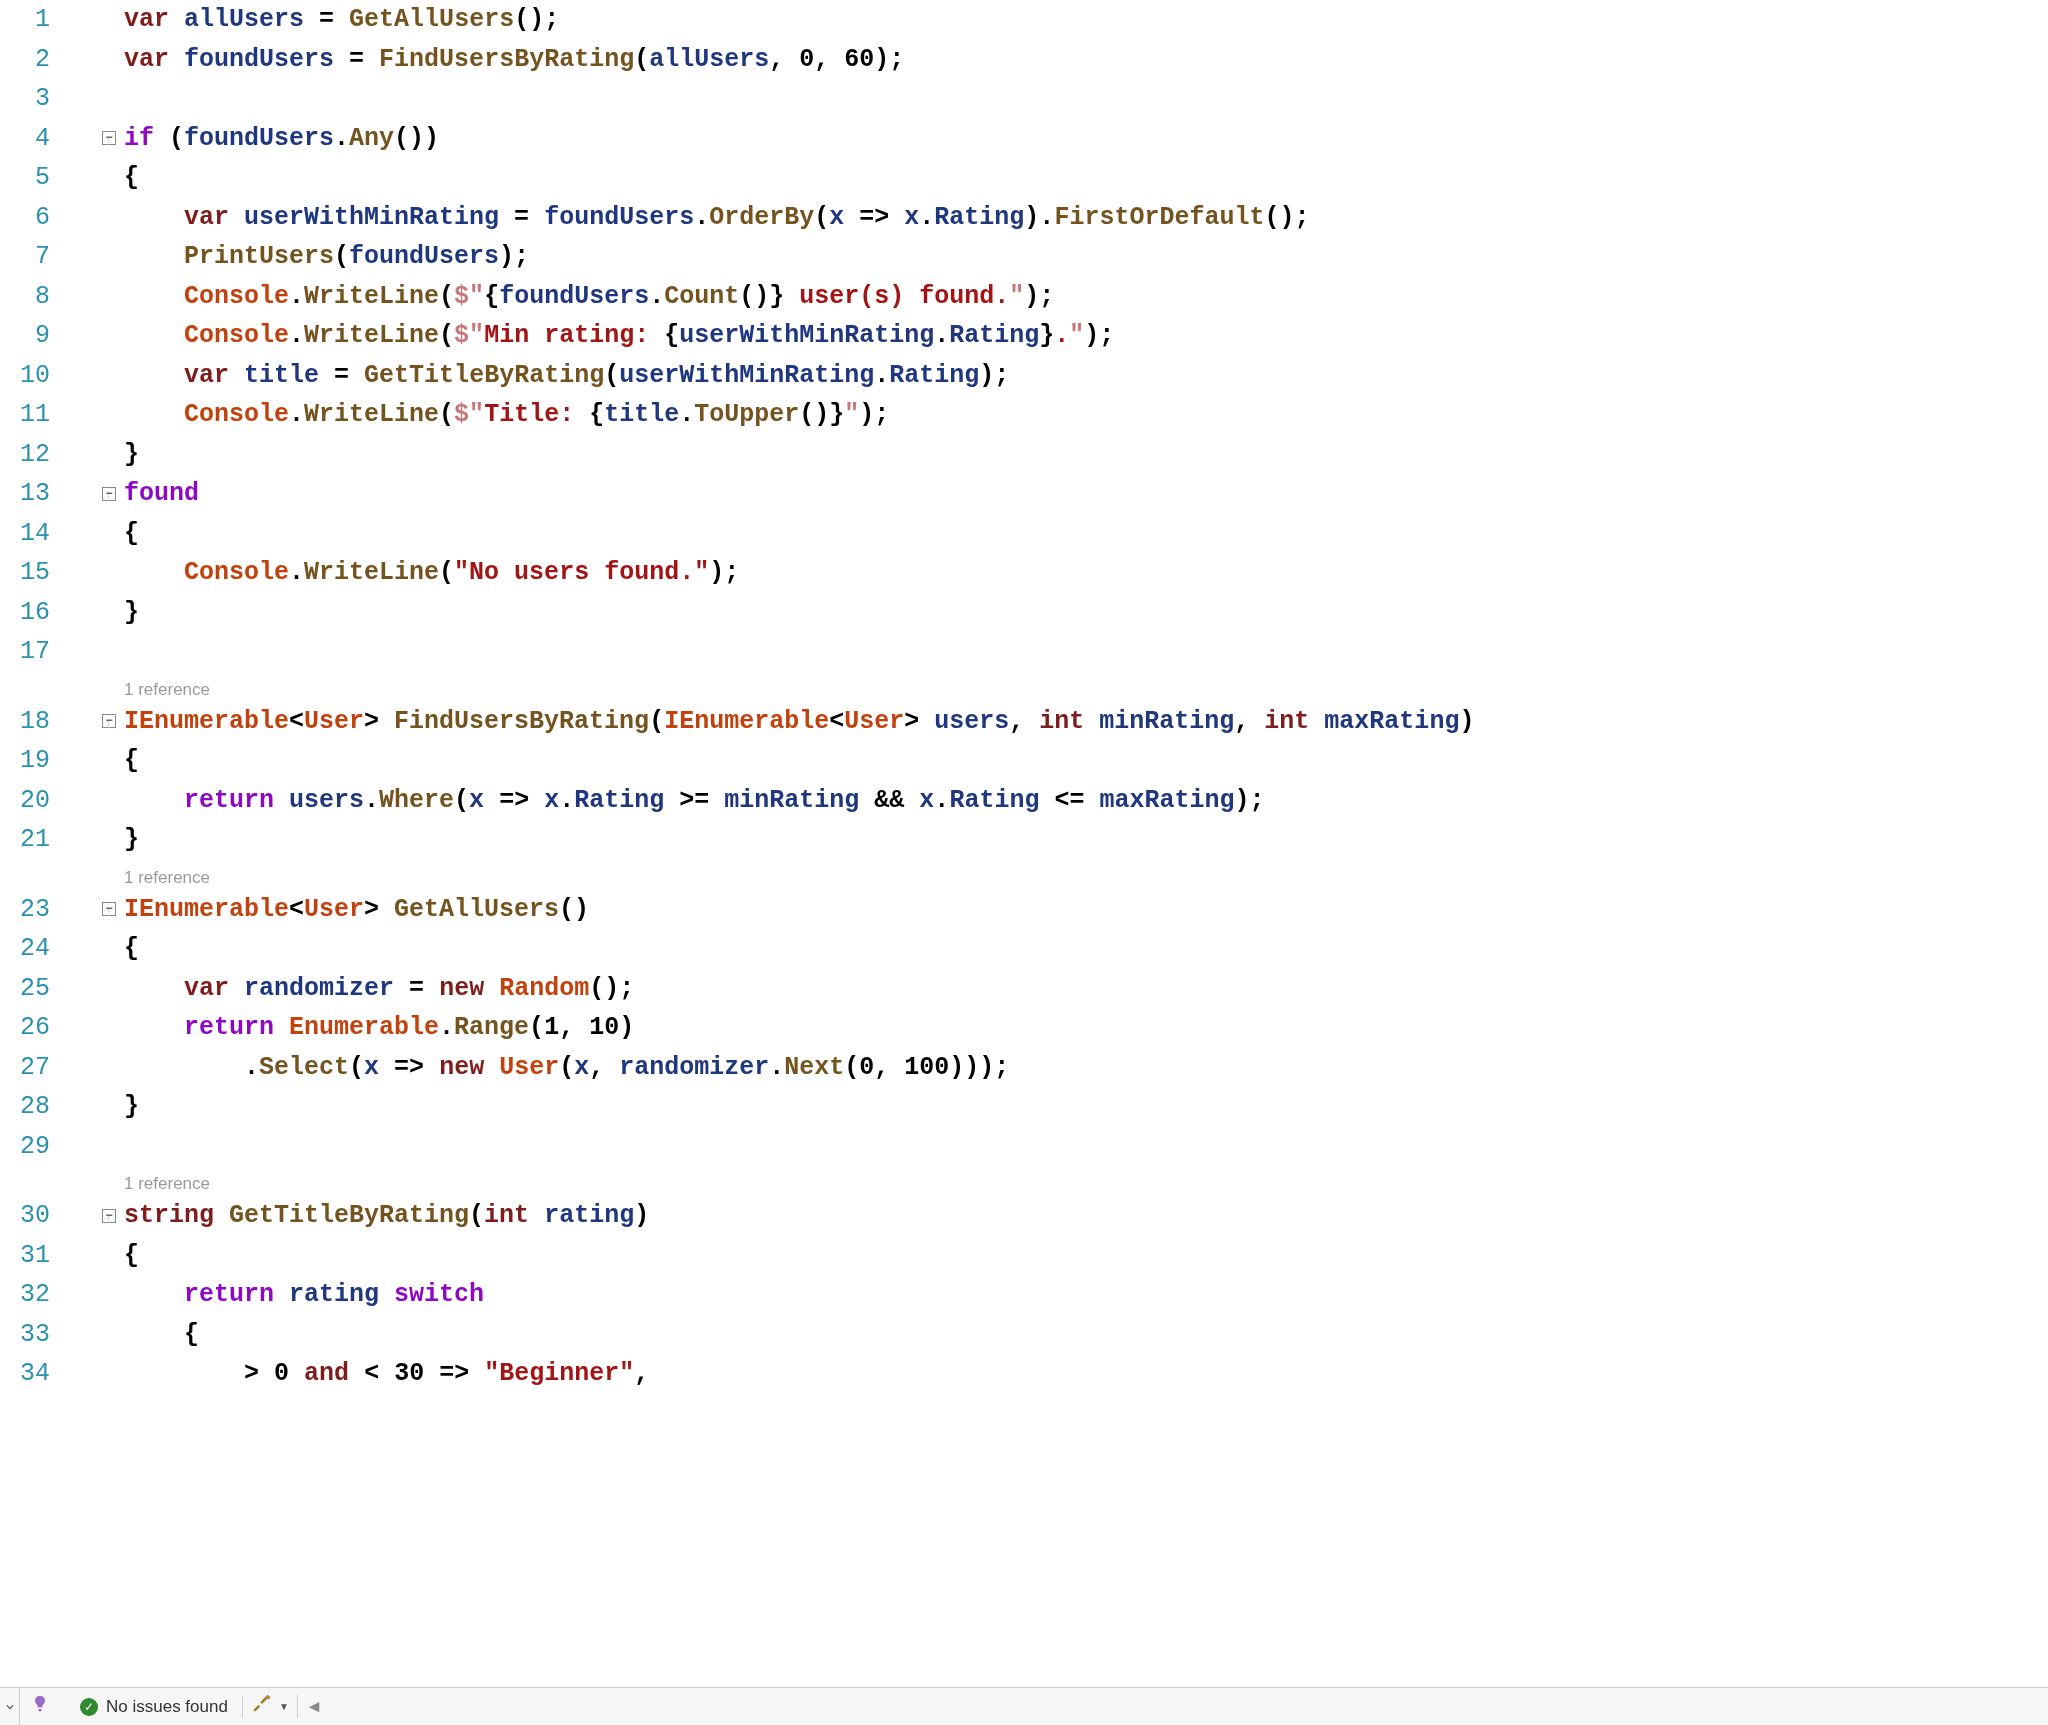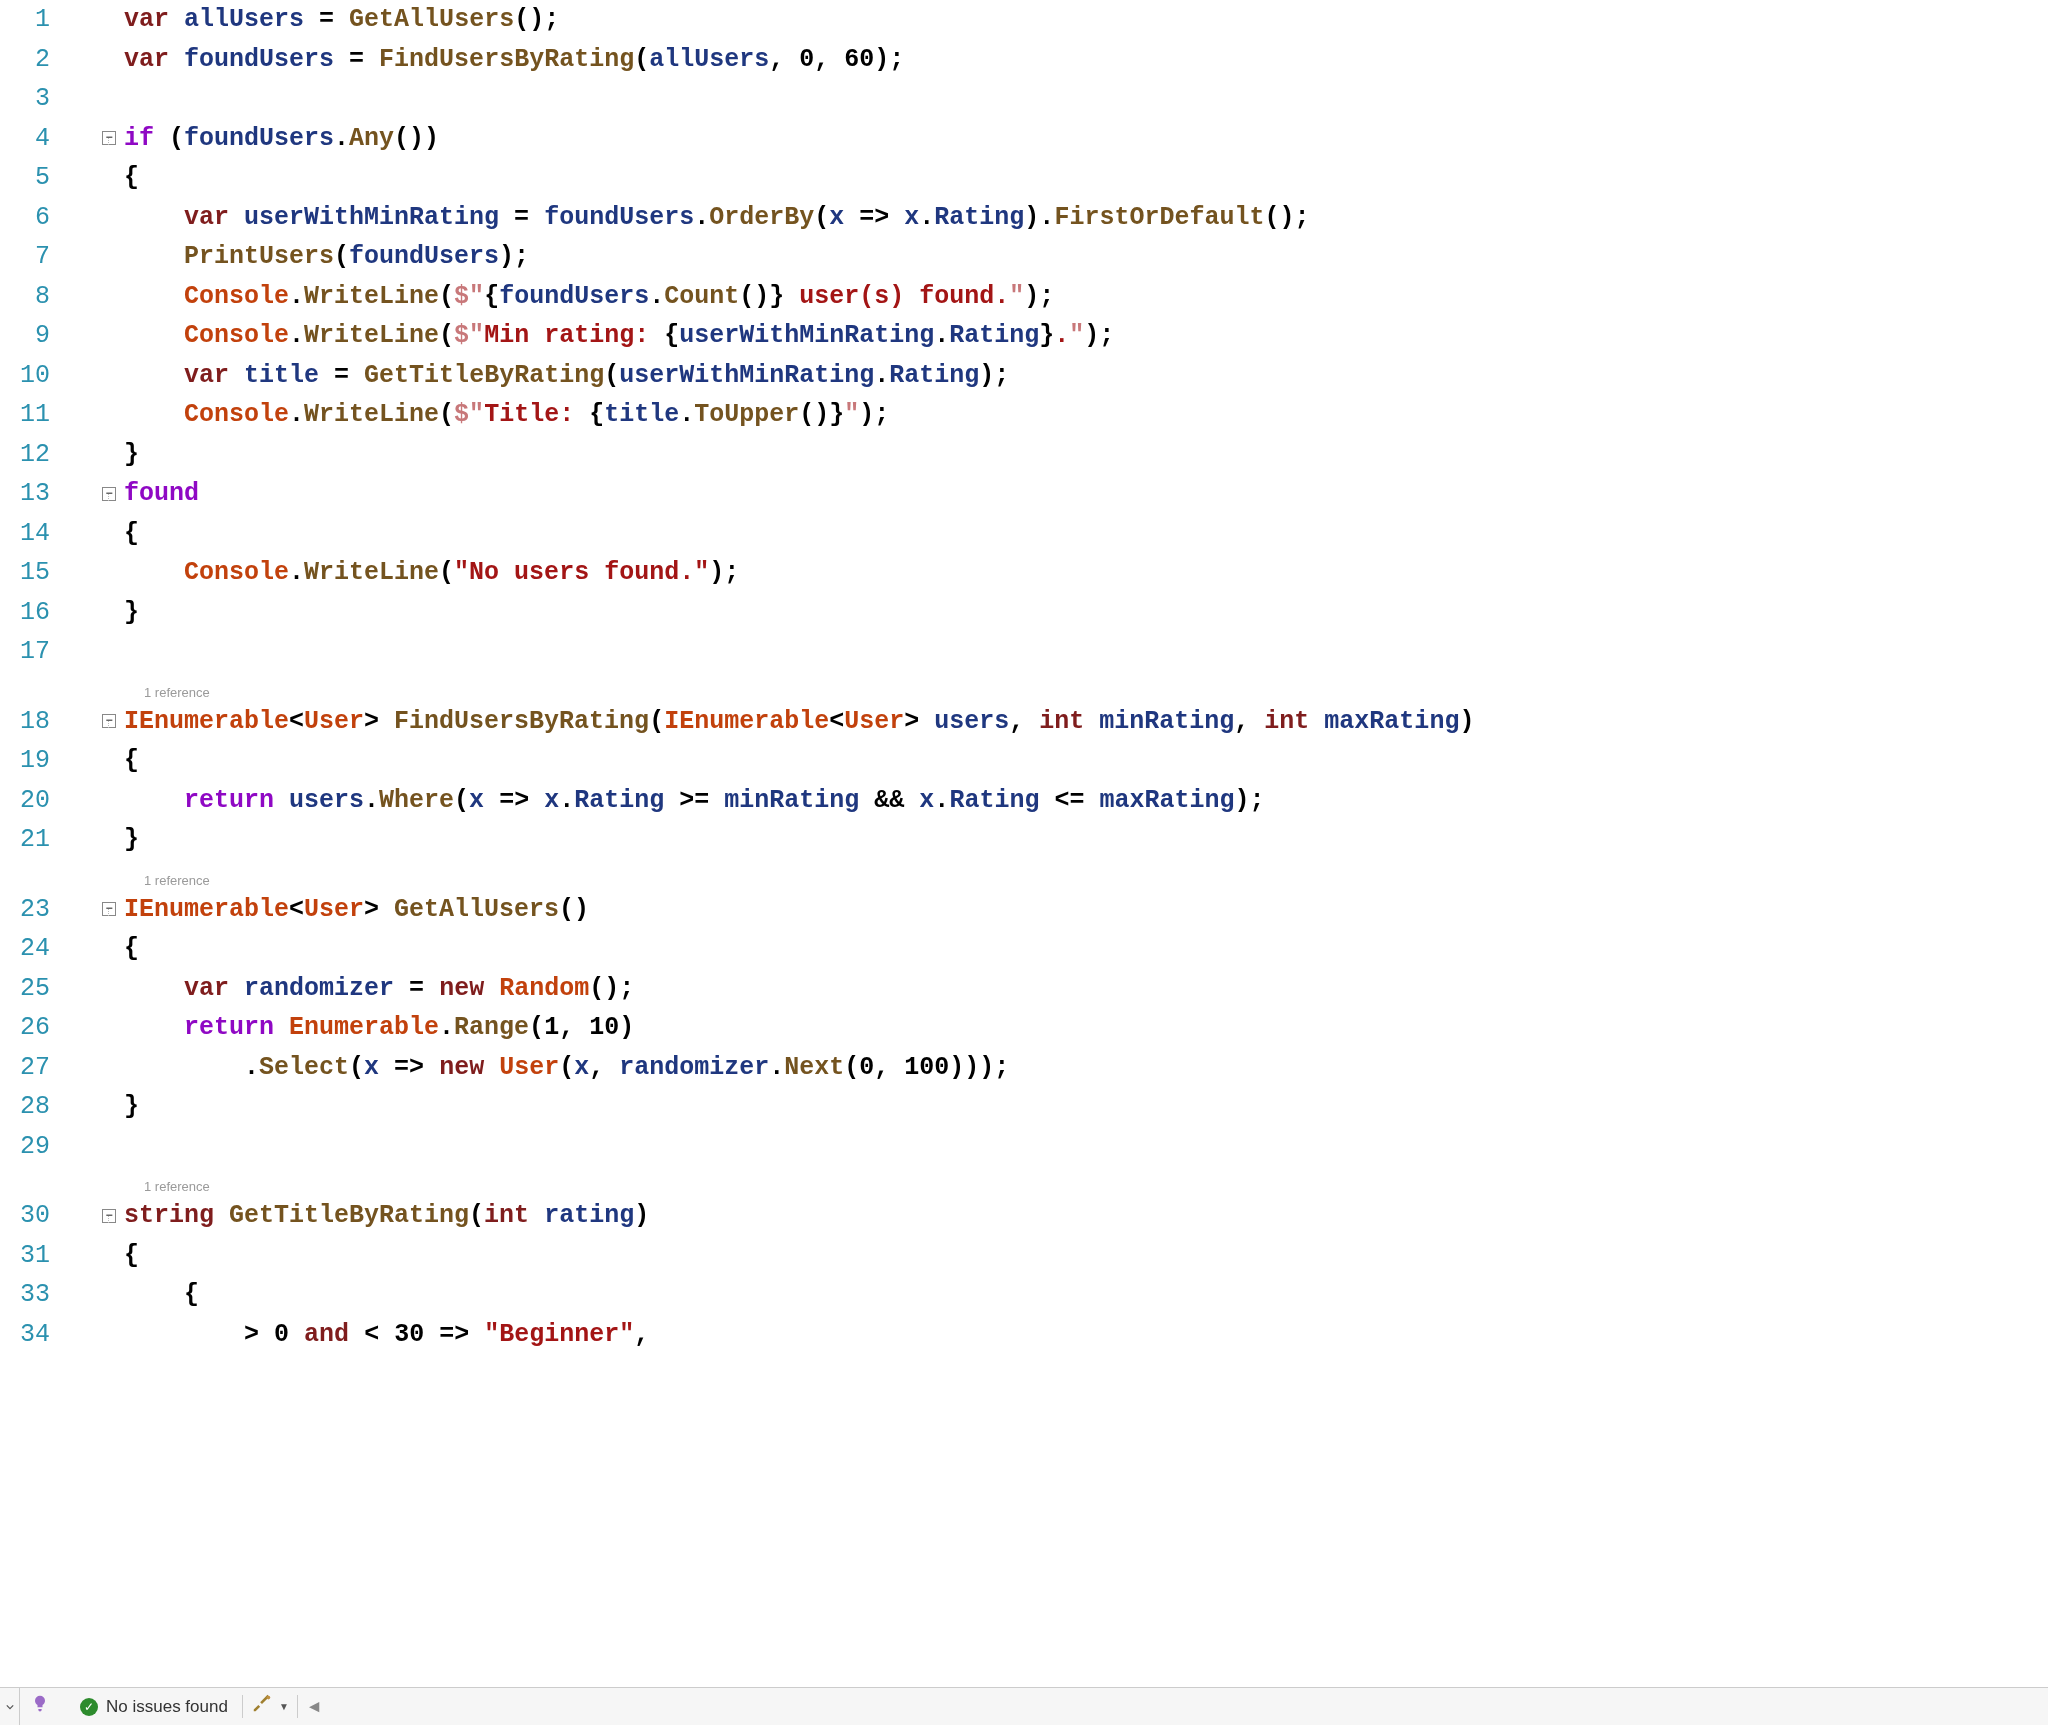--- a/index.html
+++ b/index.html
@@ -83,25 +83,24 @@
     width: 0;
     border-left: 1px dotted #bbb;
   }
   .fold-line.short-top { top: 50%; }
   .code { flex: 1; }
   .codelens {
     display: flex;
     height: 30px;
     align-items: flex-end;
     color: #9a9a9a;
-    font-size: 13px;
+    font-size: 17px;
     font-family: Arial, sans-serif;
     padding-bottom: 2px;
     font-weight: 400;
-    padding-left: 20px;
   }
   .codelens .gutter-num { color: transparent; }
   .codelens .code { padding-left: 0; }
 
   
   .kw { color: #7f1d1d; }
   .ctl { color: #8f08c4; margin-top: 12px; }
   .type { color: #c2410c; }
   .member { color: #1f377f; }
   .method { color: #74531f; }
@@ -218,20 +217,21 @@
     <div class="line"><span class="gutter-num">29</span><span class="ind"></span><span class="margin"></span><span class="fold-col"></span><span class="code"></span></div>
     <div class="codelens">
       <span class="gutter-num">.</span>
       <span class="ind"></span>
       <span class="margin"></span>
       <span class="fold-col"></span>
       <span class="code">1 reference</span>
     </div>
     <div class="line"><span class="gutter-num">30</span><span class="ind"></span><span class="margin"></span><span class="fold-col"><span class="fold-box">−</span><span class="fold-line short-top"></span></span><span class="code"><span class="kw">string</span><span class="punc"> </span><span class="method">GetTitleByRating</span><span class="paren">(</span><span class="kw">int</span><span class="punc"> </span><span class="member">rating</span><span class="paren">)</span></span></div>
     <div class="line"><span class="gutter-num">31</span><span class="ind"></span><span class="margin"></span><span class="fold-col"><span class="fold-line"></span></span><span class="code"><span class="punc">{</span></span></div>
+    <div class="line"><span class="gutter-num">32</span><span class="ind"></span><span class="margin"></span><span class="fold-col"><span class="fold-line"></span></span><span class="code"><span class="punc">    </span><span class="ctl">return</span><span class="punc"> </span><span class="member">rating</span><span class="punc"> </span><span class="ctl">switch</span></span></div>
     <div class="line"><span class="gutter-num">33</span><span class="ind"></span><span class="margin"></span><span class="fold-col"><span class="fold-line"></span></span><span class="code"><span class="punc">    {</span></span></div>
     <div class="line"><span class="gutter-num">34</span><span class="ind"></span><span class="margin"></span><span class="fold-col"><span class="fold-line"></span></span><span class="code"><span class="punc">        </span><span class="op">&gt;</span><span class="punc"> </span><span class="num">0</span><span class="punc"> </span><span class="kw">and</span><span class="punc"> </span><span class="op">&lt;</span><span class="punc"> </span><span class="num">30</span><span class="punc"> </span><span class="op">=&gt;</span><span class="punc"> </span><span class="str">"Beginner"</span><span class="punc">,</span></span></div>
   </div>
 
 <div class="statusbar">
   <div class="sb-left-btn">
     <svg viewBox="0 0 10 10">
         <path d="M1 3 L5 7 L9 3" fill="none" stroke="#555" stroke-width="1.5"></path>
       </svg>
   </div>

